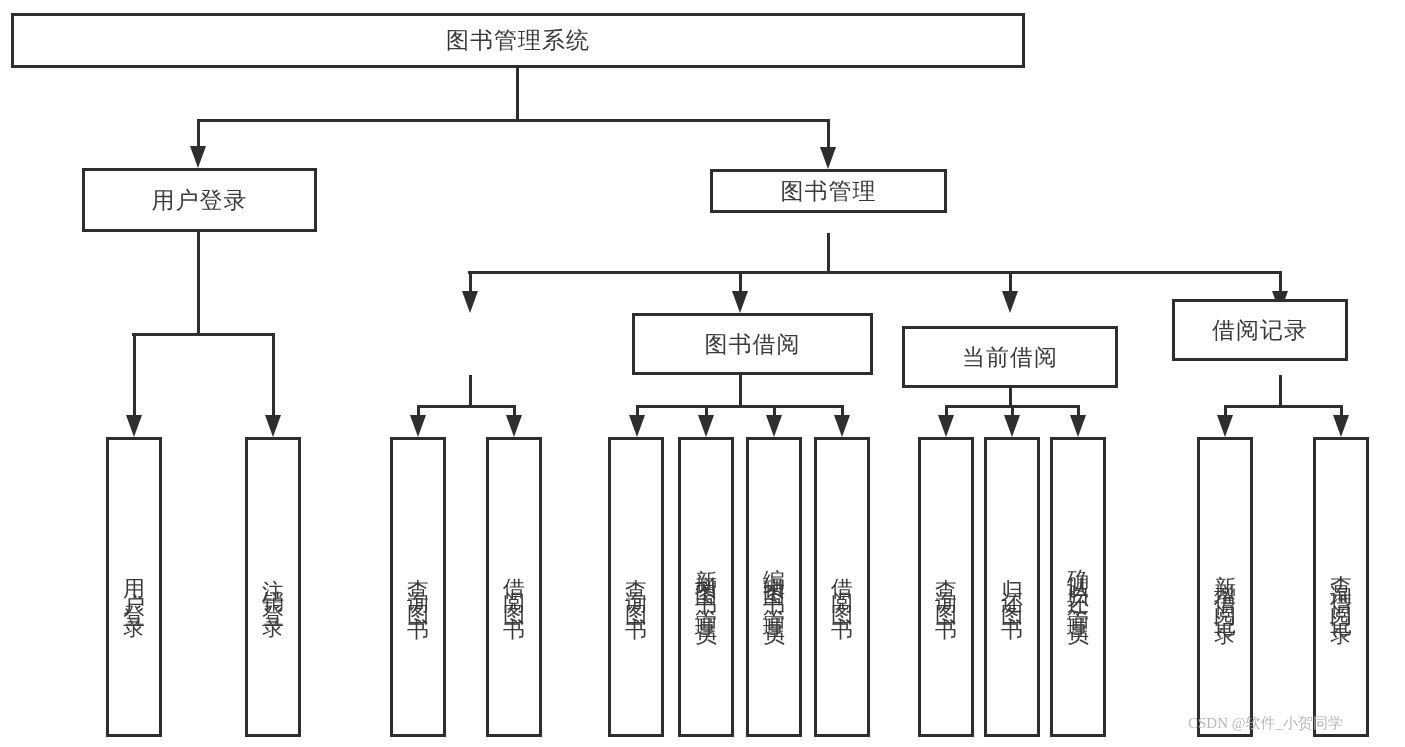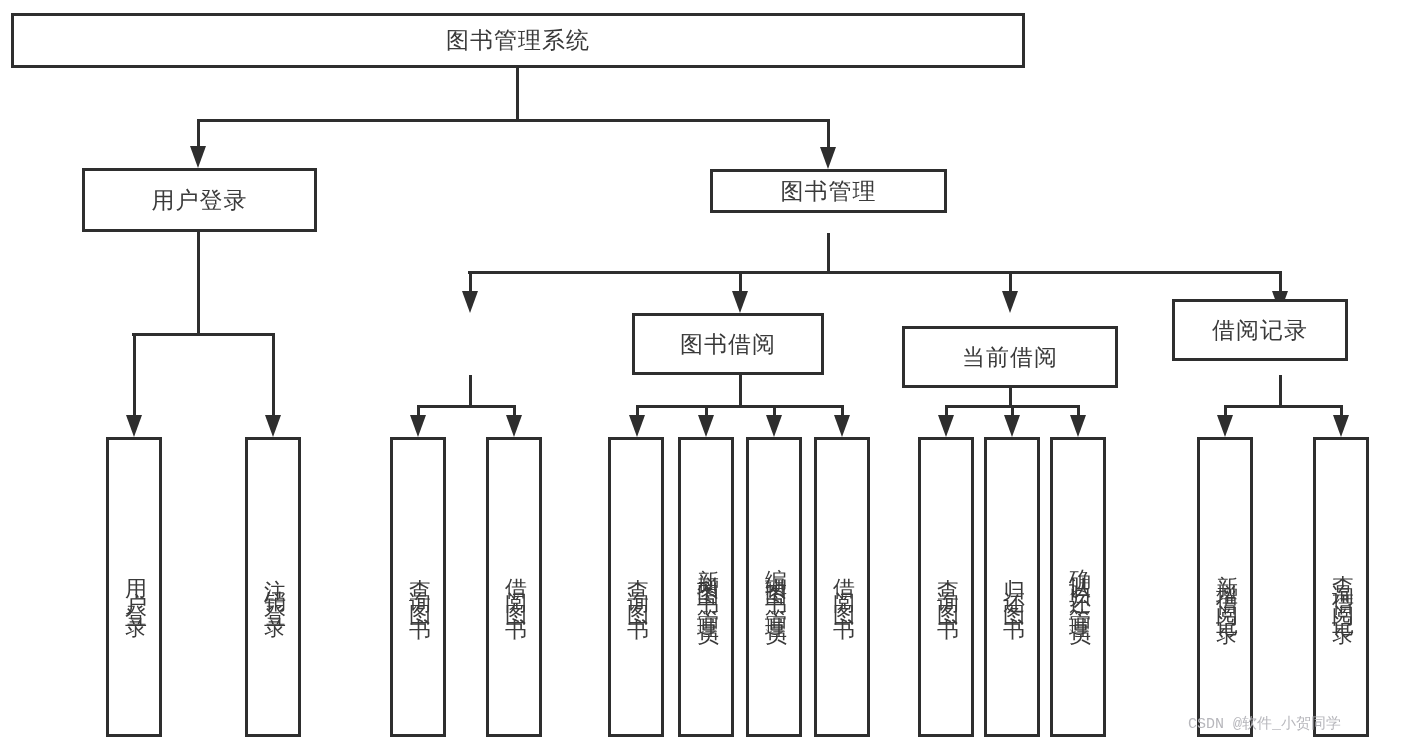--- a/index.html
+++ b/index.html
@@ -6,21 +6,21 @@
     --line:#2e2e2e;
     --text:#3a3a3a;
     --wm:#b7b7bc;
     --bg:#ffffff;
   }
   html,body{margin:0;padding:0;background:var(--bg);}
   .canvas{
     position:relative;
     width:1405px;height:747px;
     background:var(--bg);
-    font-family:Liberation Mono, monospace;
+    font-family:Liberation Serif, serif;
     color:var(--text);
     overflow:hidden;
   }
   .box{
     position:absolute;
     box-sizing:border-box;
     border:3px solid var(--line);
     background:var(--bg);
     display:flex;
     align-items:center;
@@ -126,21 +126,21 @@
     <span>图书管理系统</span>
   </div>
 
   <div class="box hbox" style="left:82px;top:168px;width:235px;height:64px">
     <span>用户登录</span>
   </div>
   <div class="box hbox" style="left:710px;top:169px;width:237px;height:44px">
     <span>图书管理</span>
   </div>
 
-  <div class="box hbox" style="left:632px;top:313px;width:192px;height:62px">
+  <div class="box hbox" style="left:632px;top:313px;width:241px;height:62px">
     <span>图书借阅</span>
   </div>
   <div class="box hbox" style="left:902px;top:326px;width:216px;height:62px">
     <span>当前借阅</span>
   </div>
   <div class="box hbox" style="left:1172px;top:299px;width:176px;height:62px">
     <span>借阅记录</span>
   </div>
 
   <div class="box" style="left:106px;top:437px;width:56px;height:300px">

